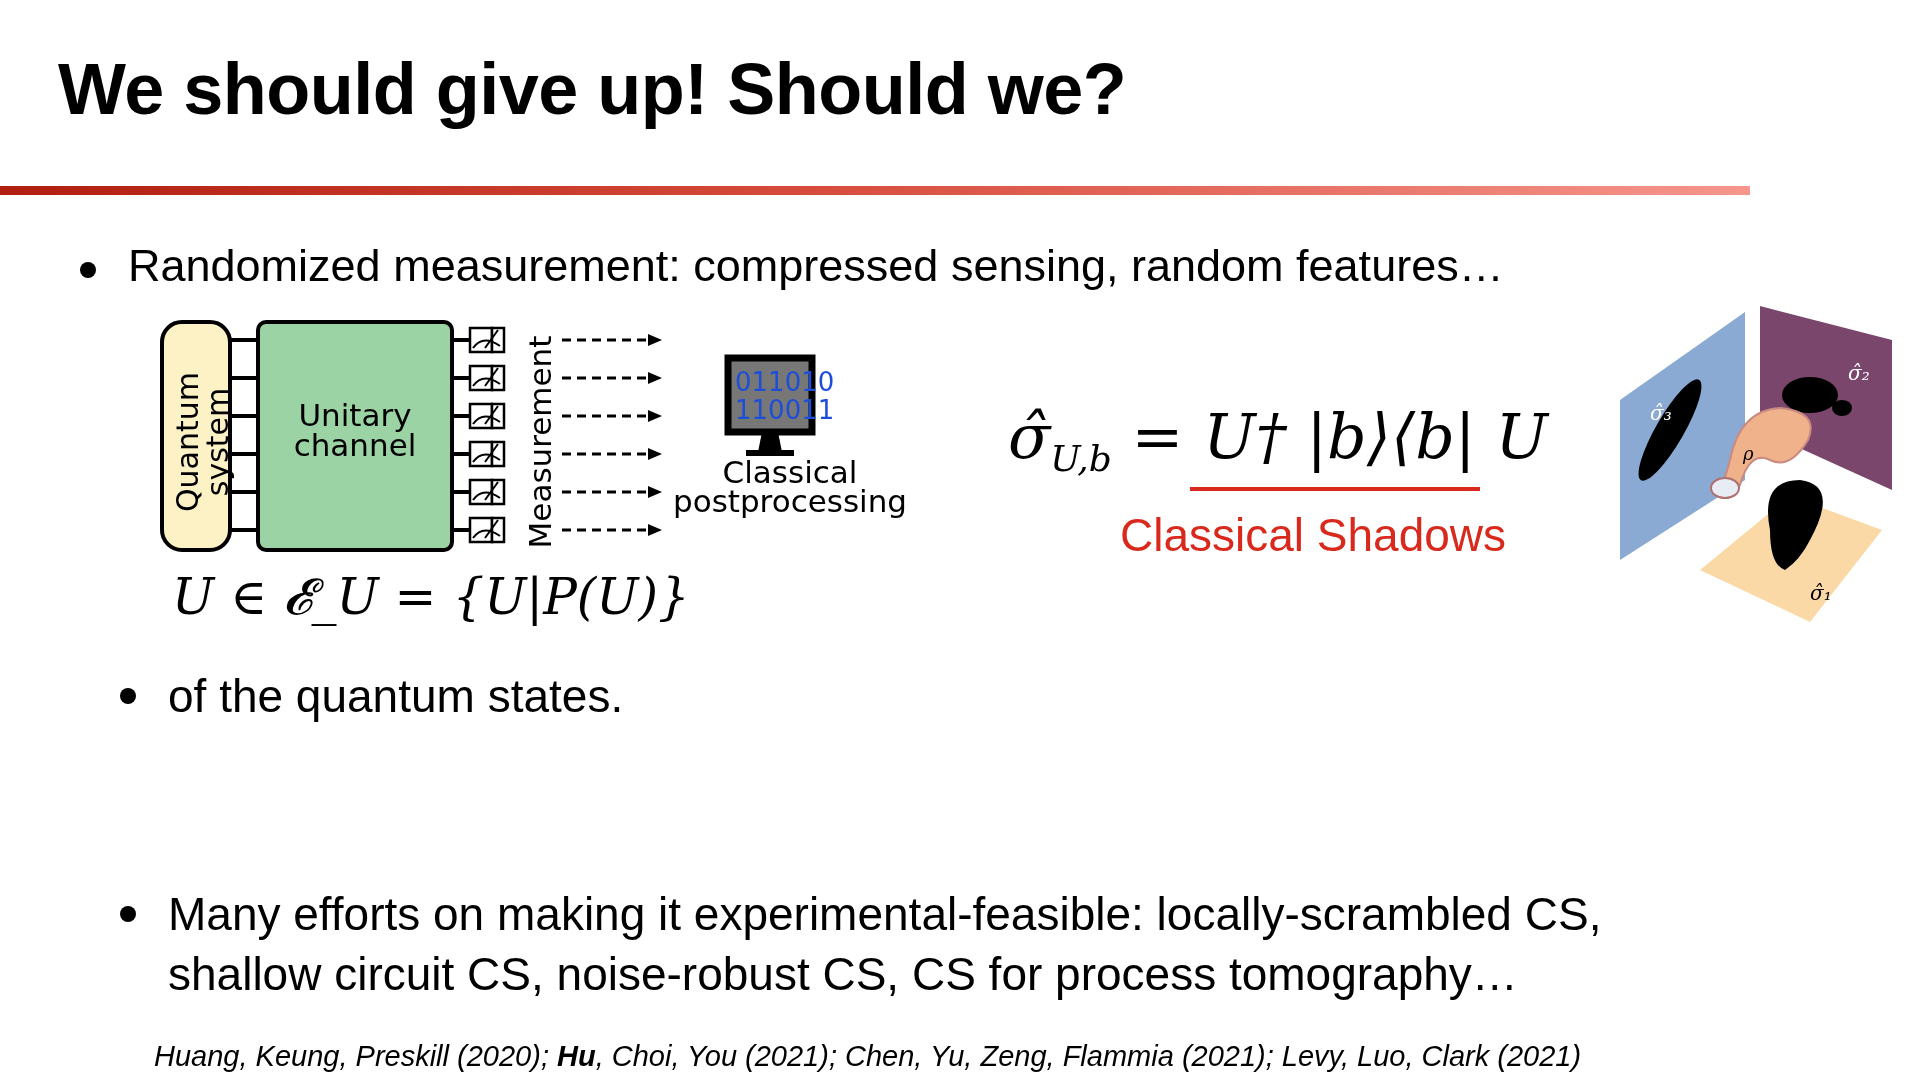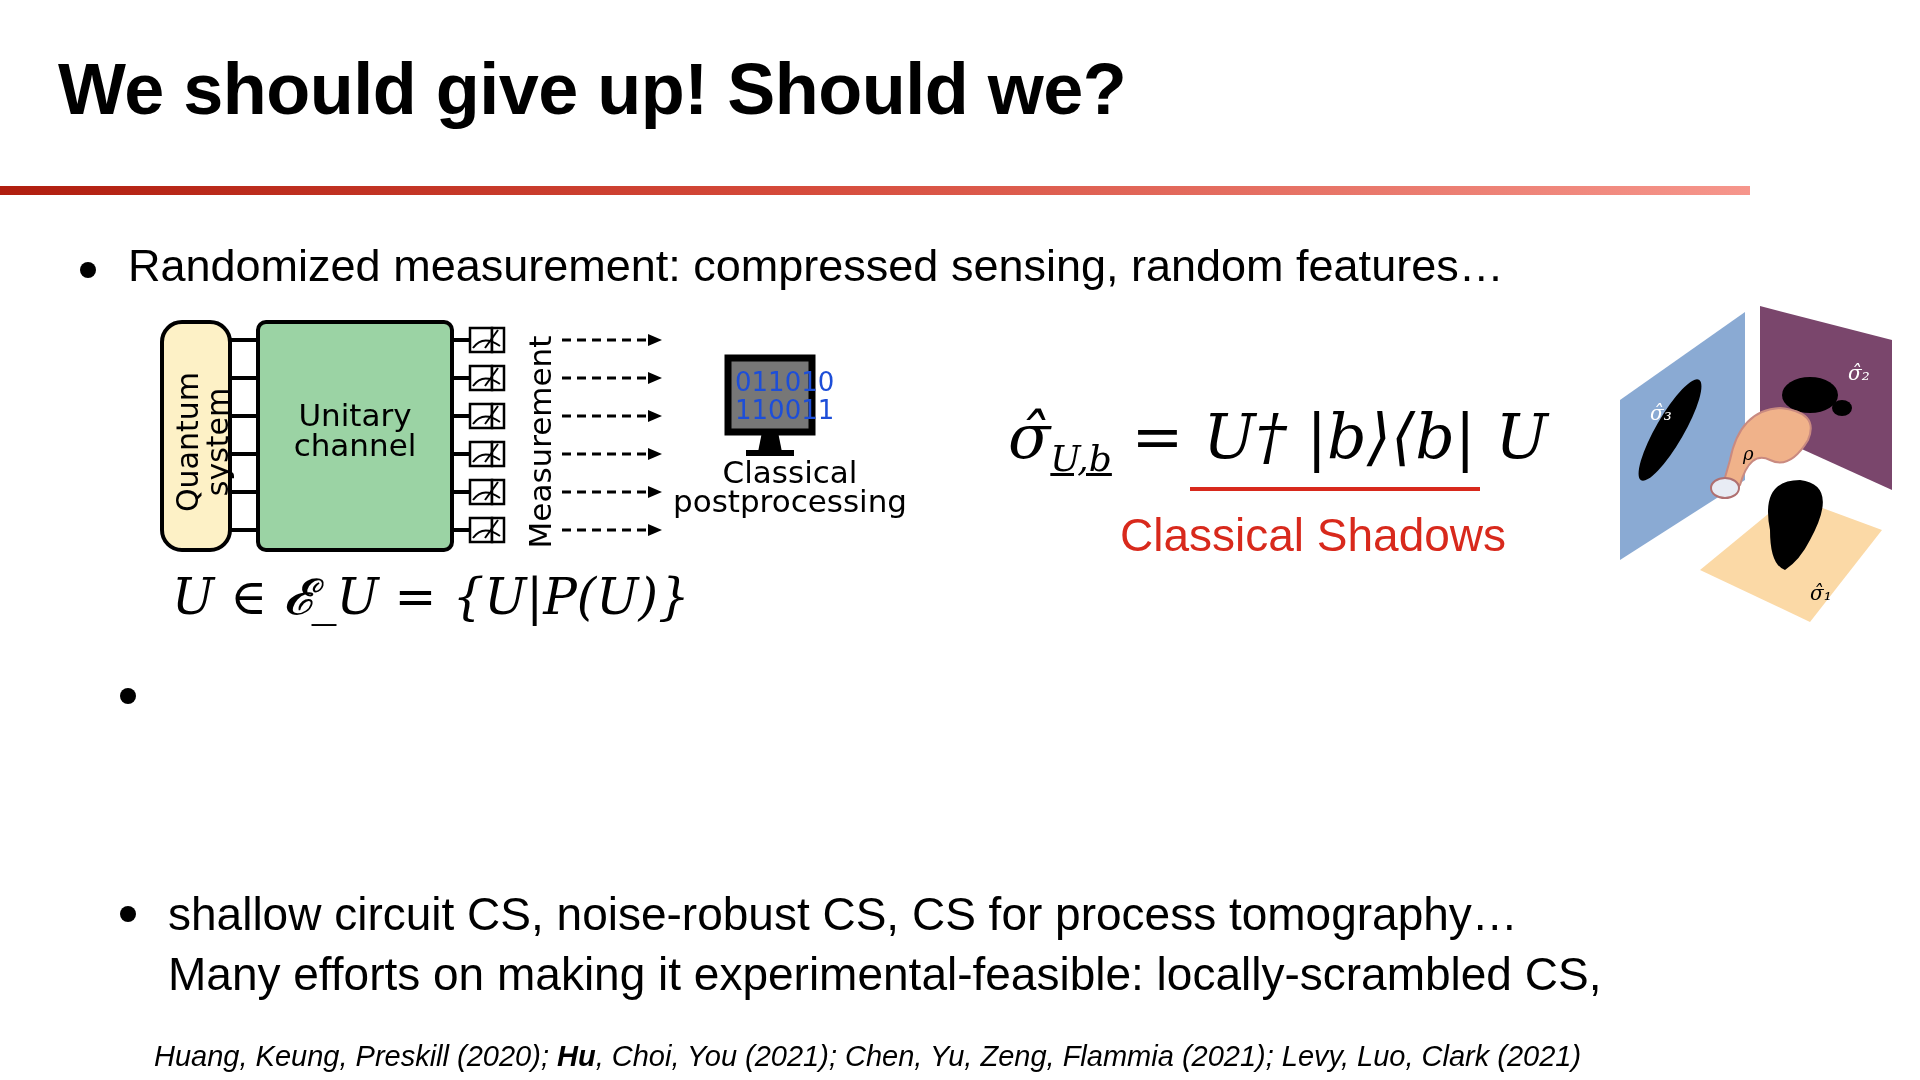--- a/index.html
+++ b/index.html
@@ -118,21 +118,21 @@
   <div>110011</div>
 </div>
 <div class="abs diag-label" style="left:660px;top:458px;width:260px;text-align:center;font-size:31px;line-height:29px;">
   <div>Classical</div>
   <div>postprocessing</div>
 </div>
 
 <div class="abs math" style="left:172px;top:568px;font-size:50px;">U ∈ 𝓔_U = {U|P(U)}</div>
 
 <div class="abs math" style="left:1008px;top:400px;font-size:62px;">
-  <span>σ̂</span><sub style="font-size:36px;text-decoration:underline;">U,b</sub>
+  <span>σ̂</span><sub style="font-size:36px;">U,b</sub>
   <span>= U† |b⟩⟨b| U</span>
 </div>
 <div class="abs" style="left:1190px;top:487px;width:290px;height:4px;background:#d8291c;"></div>
 <div class="abs red" style="left:1120px;top:508px;font-size:46px;white-space:nowrap;">Classical Shadows</div>
 
 <div class="abs" style="left:1610px;top:300px;width:290px;height:330px;">
   <svg width="290" height="330" viewBox="0 0 290 330">
     <polygon points="135,12 135,180 10,260 10,100" fill="#8aaad3"></polygon>
     <polygon points="150,6 282,40 282,190 150,130" fill="#7a466c"></polygon>
     <polygon points="90,270 180,196 272,230 200,322" fill="#fbd9a6"></polygon>
@@ -144,23 +144,24 @@
     <ellipse cx="115" cy="188" rx="14" ry="10" fill="#e8ecf4" stroke="#b07070" stroke-width="2"></ellipse>
     <text x="40" y="120" font-family="DejaVu Serif, serif" font-style="italic" font-size="20" fill="#fff">σ̂₃</text>
     <text x="238" y="80" font-family="DejaVu Serif, serif" font-style="italic" font-size="20" fill="#fff">σ̂₂</text>
     <text x="133" y="160" font-family="DejaVu Serif, serif" font-style="italic" font-size="18" fill="#000">ρ</text>
     <text x="200" y="300" font-family="DejaVu Serif, serif" font-style="italic" font-size="20" fill="#000">σ̂₁</text>
   </svg>
 </div>
 
 <div class="abs bullet-dot" style="left:120px;top:688px;"></div>
 <div class="abs b-text" style="left:168px;top:666px;width:1700px;">
+  <div>of the quantum states.</div>
 </div>
 
 <div class="abs bullet-dot" style="left:120px;top:906px;"></div>
 <div class="abs b-text" style="left:168px;top:884px;width:1700px;">
+  <div>Many efforts on making it experimental-feasible: locally-scrambled CS,</div>
   <div>shallow circuit CS, noise-robust CS, CS for process tomography…</div>
-  <div>Many efforts on making it experimental-feasible: locally-scrambled CS,</div>
 </div>
 
 <div class="abs cite">
   <span>Huang, Keung, Preskill (2020); </span><b>Hu</b><span>, Choi, You (2021); Chen, Yu, Zeng, Flammia (2021); Levy, Luo, Clark (2021)</span>
 </div>
 
 </body></html>

